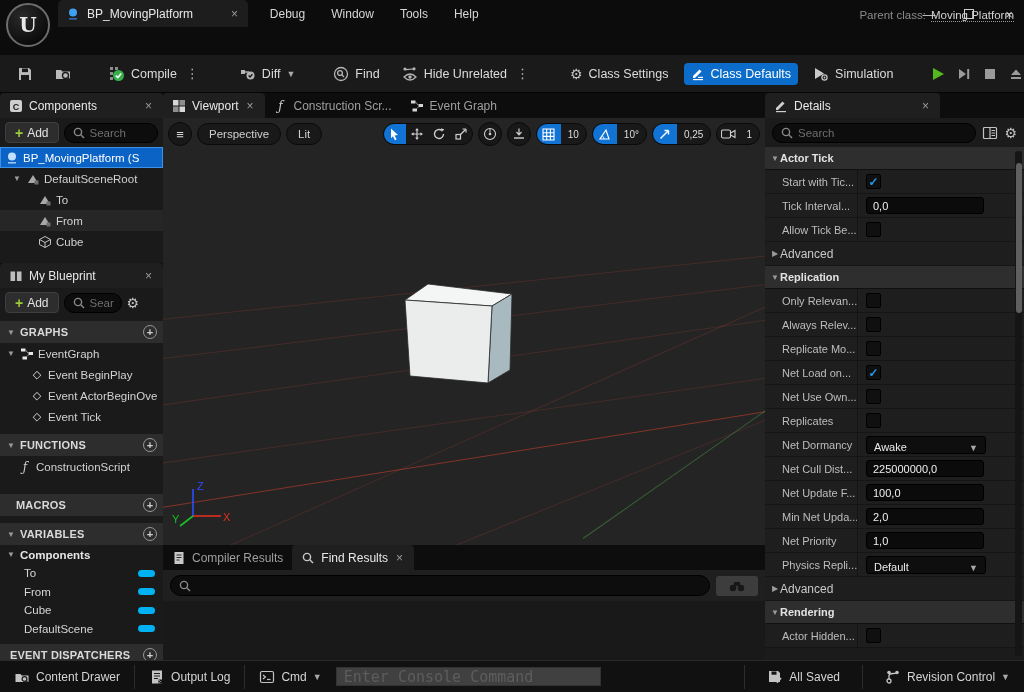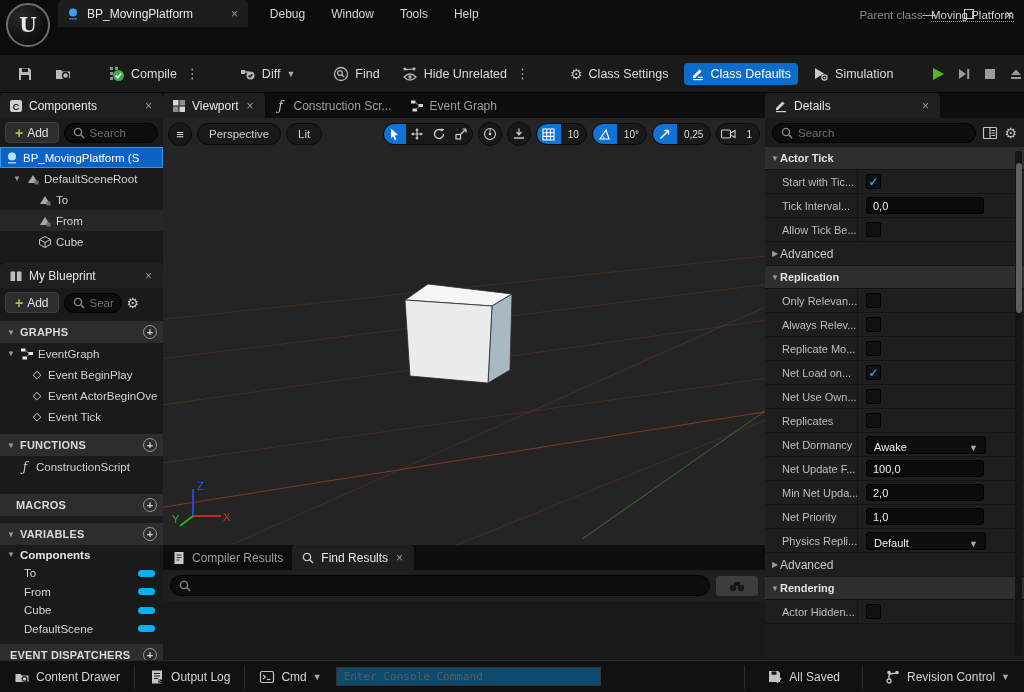--- a/index.html
+++ b/index.html
@@ -102,21 +102,21 @@
   .cbx.checked .tick { display:block; }
   .pin { width:118px; height:17px; background:#0b0b0b; border:1px solid #000; border-radius:3px; color:#efefef; font-size:11px; padding:0 6px; font-family:"Liberation Sans",sans-serif; outline:none; }
   .psel { width:120px; height:18px; background:#0e0e0e; border:1px solid #000; border-radius:3px; color:#e9e9e9; font-size:11px; display:flex; align-items:flex-end; padding:0 7px; justify-content:space-between; }
   #det-scroll { position:absolute; right:2px; top:58px; width:7px; height:505px; background:#151515; border-radius:3px; }
   #det-thumb { position:absolute; left:0.5px; top:12px; width:6px; height:150px; background:#5f5f5f; border-radius:3px; }
 
   
   #statusbar { left:0; top:660px; width:1024px; height:32px; background:#111; border-top:1px solid #2a2a2a; display:flex; align-items:center; padding:0 8px; gap:8px; }
   .sb-btn { display:flex; align-items:center; gap:6px; color:#d4d4d4; font-size:12px; padding:0 6px; height:24px; }
   .sb-sep { width:1px; height:24px; background:#2c2c2c; }
-  #console-input { width:265px; height:19px; background:#0c4a6e; border:1px solid #333; color:#bdbdbd; font-family:"DejaVu Sans Mono",monospace; font-size:11px; padding:0 7px; outline:none; }
+  #console-input { width:265px; height:19px; background:#404040; border:1px solid #333; color:#bdbdbd; font-family:"DejaVu Sans Mono",monospace; font-size:15px; padding:0 7px; outline:none; }
   #console-input::placeholder { color:#5d5d5d; }
   .sb-right { margin-left:auto; display:flex; align-items:flex-end; gap:16px; }
 
   .icon14 { width:14px; height:14px; flex:none; }
   .icon16 { width:16px; height:16px; flex:none; }
 </style>
 </head>
 <body>
 
 <div id="titlebar" class="abs"></div>
@@ -704,20 +704,28 @@
       <span class="pdiv"></span>
       <span class="pval">
         <span class="psel">
           <span>Awake</span>
           <span class="dd">▼</span>
         </span>
       </span>
       <span class="pend"></span>
     </div>
   <div class="drow prop">
+      <span class="plab">Net Cull Dist...</span>
+      <span class="pdiv"></span>
+      <span class="pval">
+        <input class="pin" value="225000000,0" style="">
+      </span>
+      <span class="pend"></span>
+    </div>
+  <div class="drow prop">
       <span class="plab">Net Update F...</span>
       <span class="pdiv"></span>
       <span class="pval">
         <input class="pin" value="100,0" style="">
       </span>
       <span class="pend"></span>
     </div>
   <div class="drow prop">
       <span class="plab">Min Net Upda...</span>
       <span class="pdiv"></span>

